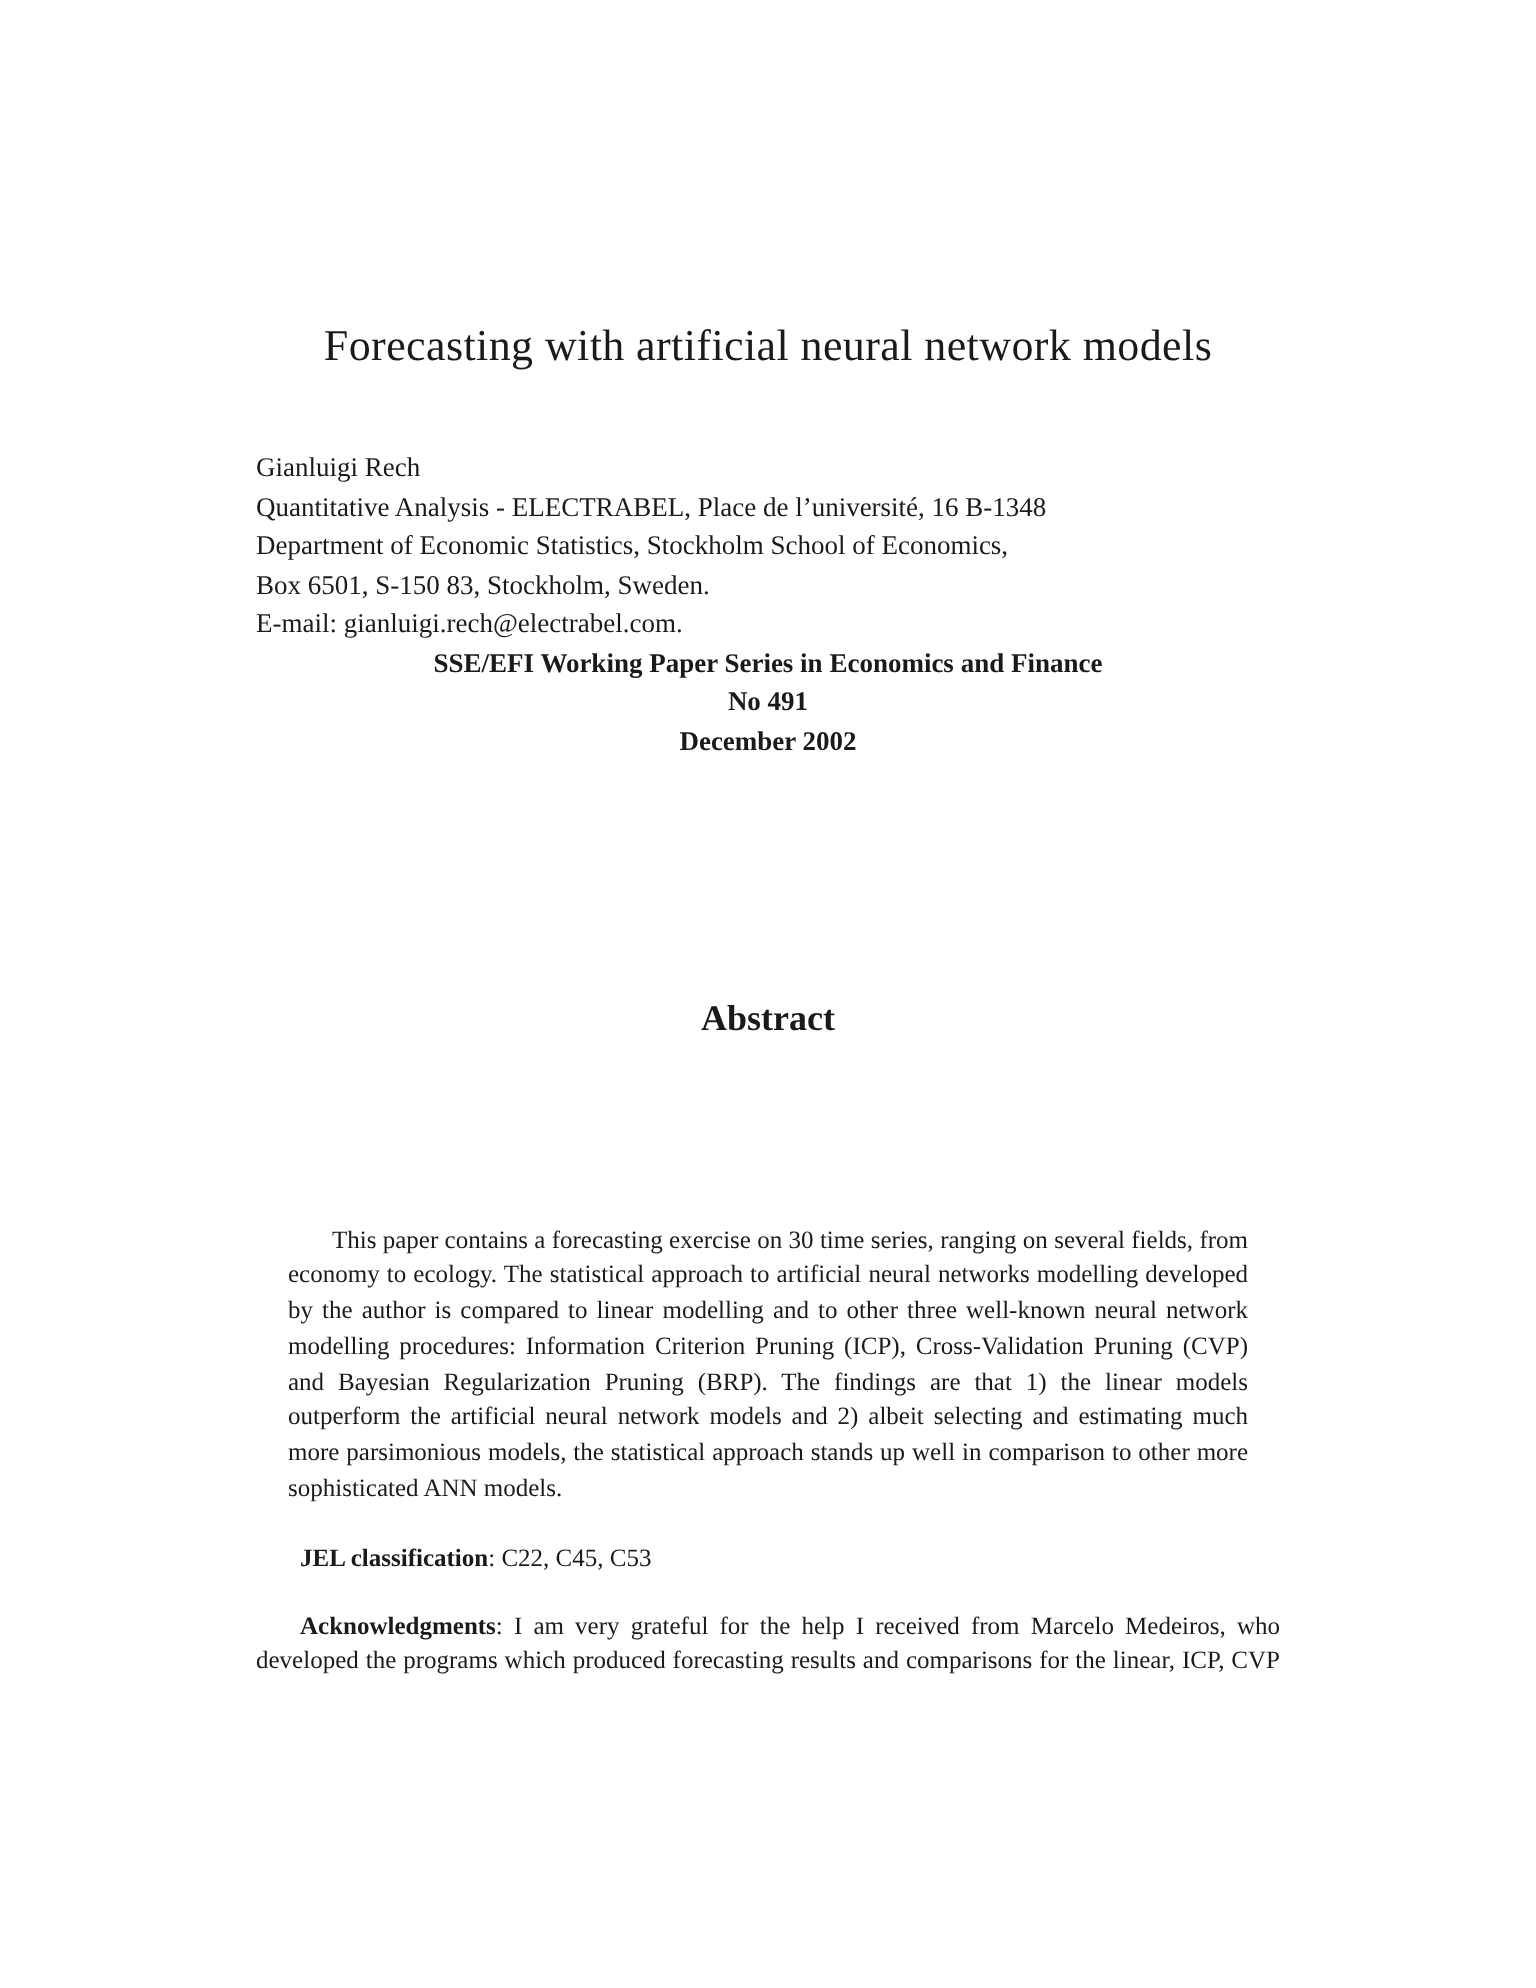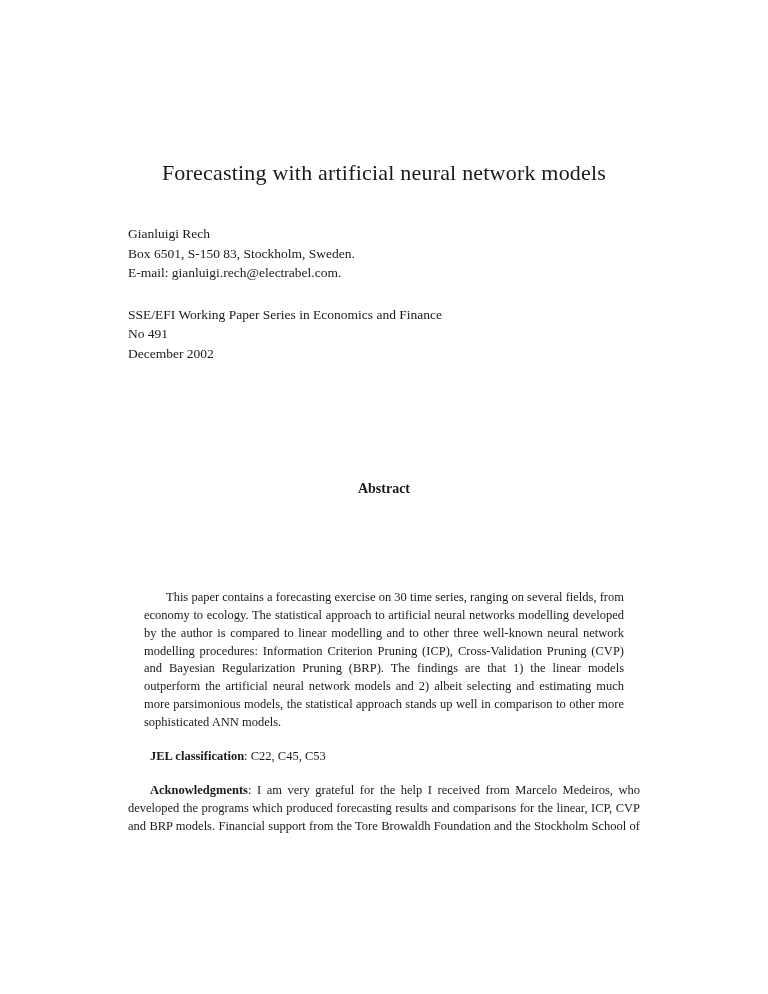--- a/index.html
+++ b/index.html
@@ -28,28 +28,29 @@
     font-size: 22px;
     font-weight: 400;
     letter-spacing: 0.2px;
   }
   .author-block {
     margin-top: 38px;
     font-size: 13.5px;
     line-height: 1.45;
   }
   .series-block {
-    margin-top: 22px;
+    text-align: center;
     font-size: 13.5px;
     line-height: 1.45;
+    font-weight: bold;
   }
   .abstract-heading {
     margin-top: 118px;
     text-align: center;
-    font-size: 14px;
+    font-size: 18px;
     font-weight: 700;
   }
   .abstract-body {
     margin-top: 92px;
     font-size: 12.5px;
     line-height: 1.42;
     text-align: justify;
   }
   .abstract-body p {
     margin: 16px;
@@ -84,20 +85,22 @@
 </head>
 <body>
 
 <div class="page">
   <div class="content">
 
     <h1 class="title">Forecasting with artificial neural network models</h1>
 
     <div class="author-block">
       <div>Gianluigi Rech</div>
+      <div>Quantitative Analysis - ELECTRABEL, Place de l’université, 16 B-1348</div>
+      <div>Department of Economic Statistics, Stockholm School of Economics,</div>
       <div>Box 6501, S-150 83, Stockholm, Sweden.</div>
       <div>E-mail: gianluigi.rech@electrabel.com.</div>
     </div>
 
     <div class="series-block">
       <div>SSE/EFI Working Paper Series in Economics and Finance</div>
       <div>No 491</div>
       <div>December 2002</div>
     </div>
 

